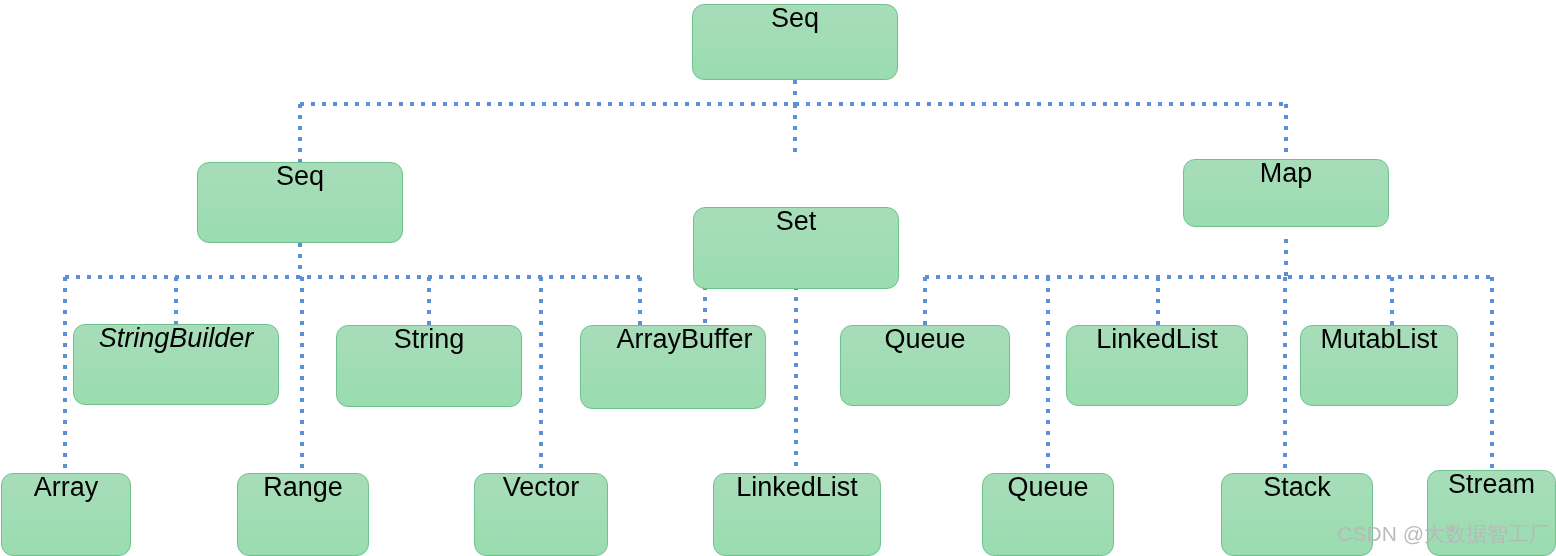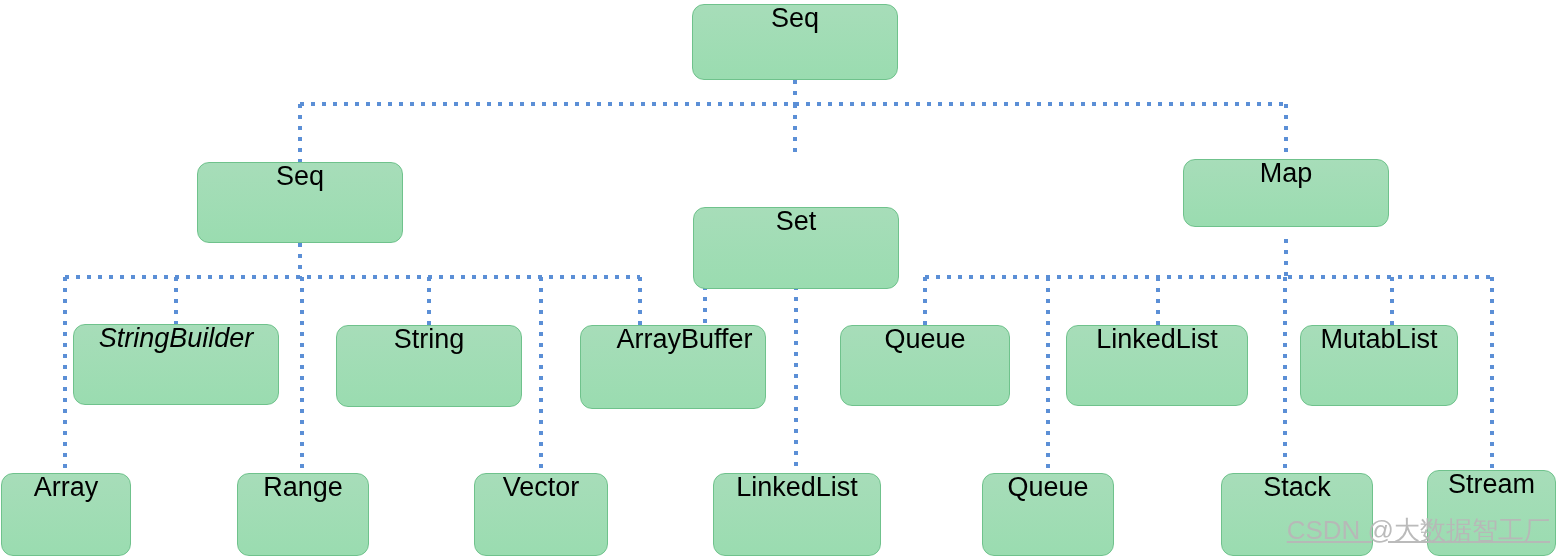--- a/index.html
+++ b/index.html
@@ -42,26 +42,25 @@
     white-space: nowrap;
   }
   .node-label {
     pointer-events: none;
   }
   #watermark {
     position: absolute;
     right: 6px;
     bottom: 8px;
     font-family: "Liberation Sans", sans-serif;
-    font-size: 26px;
+    font-size: 21px;
     color: #b8b8b8;
     white-space: nowrap;
     pointer-events: none;
     opacity: 0.95;
-    text-decoration: underline;
   }
 </style>
 </head>
 <body>
 
 <div id="canvas">
 
   <svg id="edges" viewBox="0 0 1556 556" xmlns="http://www.w3.org/2000/svg">
       <path d="M 795,80 L 795,104 M 300,104 L 1286,104 M 300,104 L 300,162" stroke="#5b8fd6" stroke-width="4" stroke-linecap="butt" stroke-dasharray="4 7" fill="none"></path>
       <path d="M 795,104 L 795,159" stroke="#5b8fd6" stroke-width="4" stroke-linecap="butt" stroke-dasharray="4 7" fill="none"></path>

